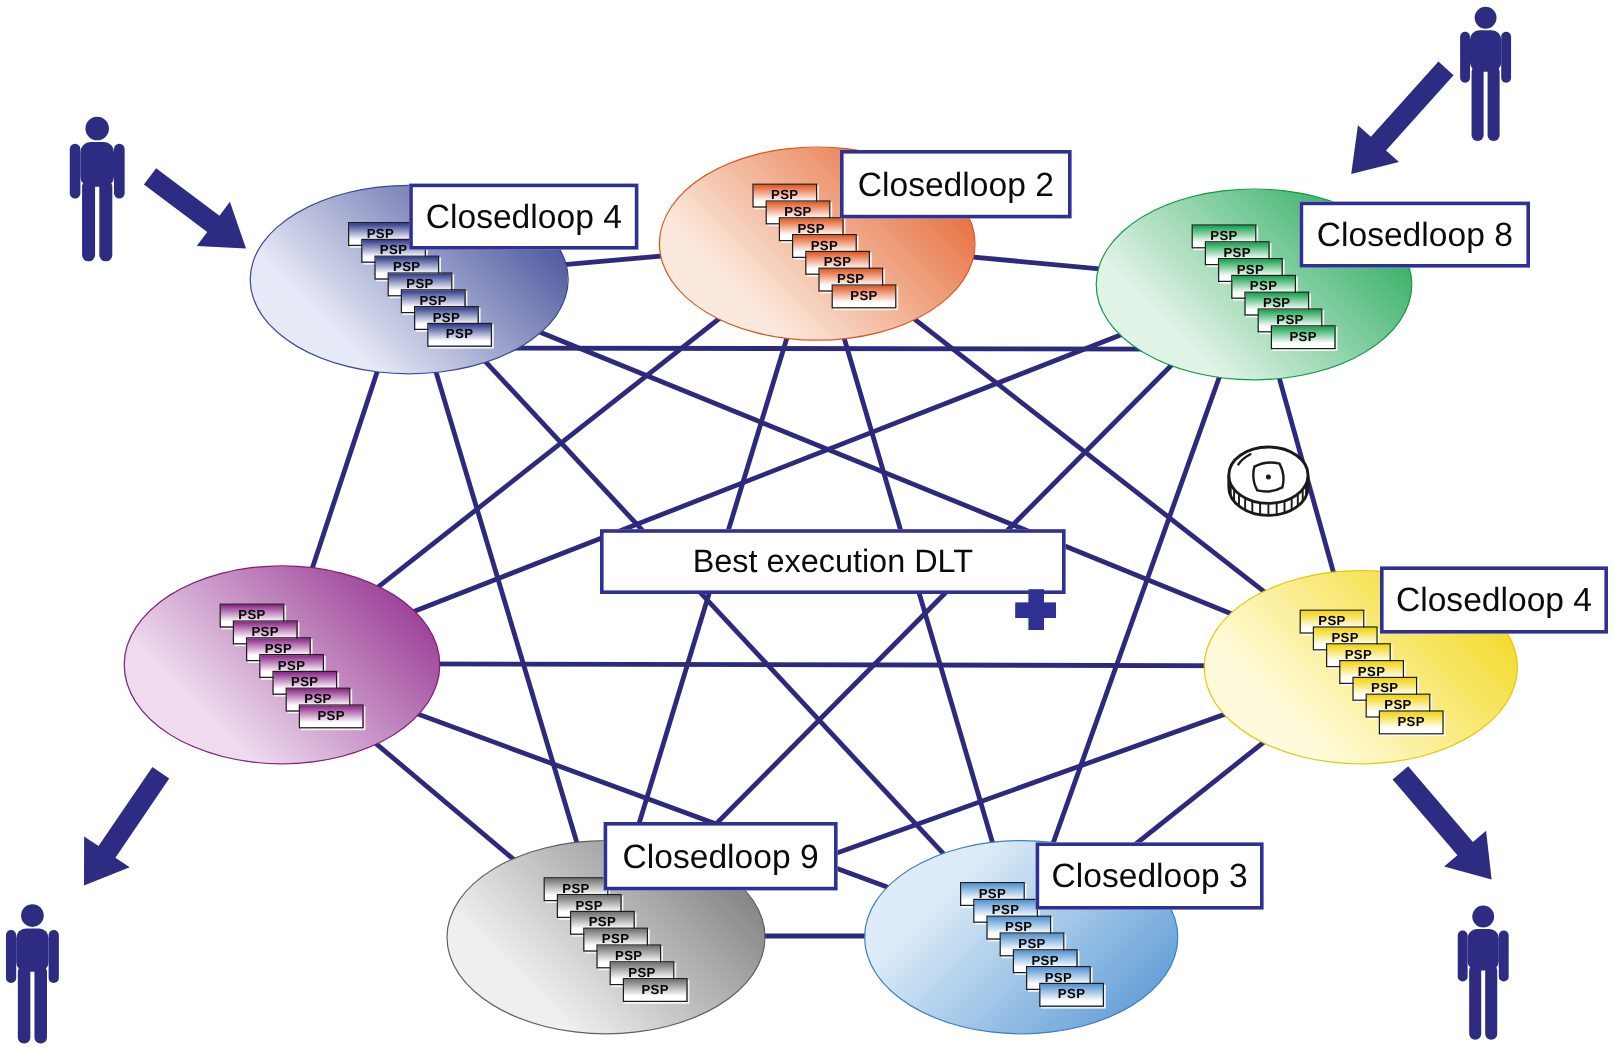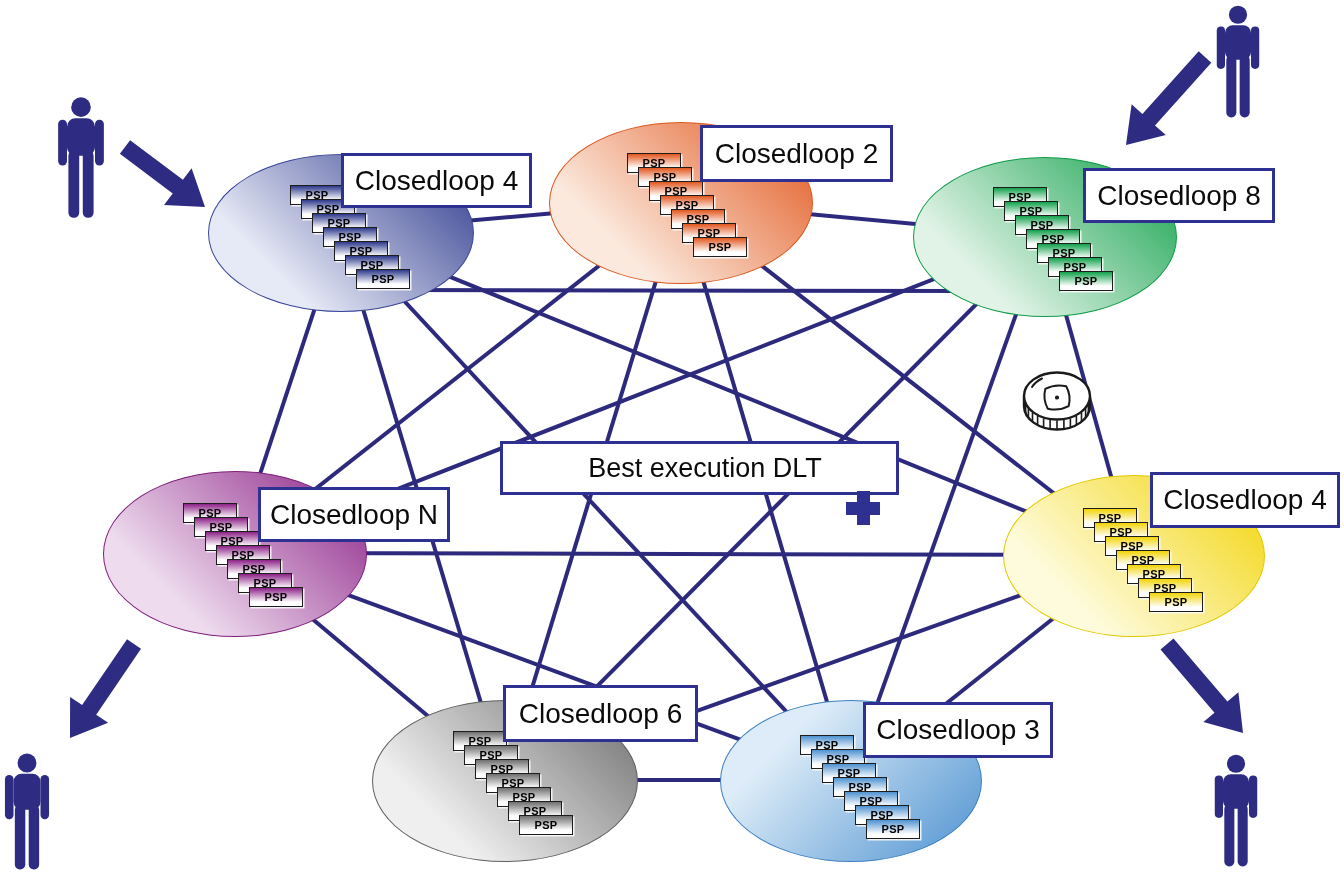--- a/index.html
+++ b/index.html
@@ -125,36 +125,33 @@
       </div>
       <div class="node-ellipse" style="left: 372px; top: 700px; width: 264px; height: 160px; background: linear-gradient(225deg, rgb(111, 111, 111) 0%, rgb(239, 239, 239) 75%); border: 1.5px solid rgb(95, 95, 95);"></div>
       <div class="psp-box" style="left: 453px; top: 731px; width: 52px; height: 18px; background: linear-gradient(rgb(111, 111, 111) 0%, rgb(255, 255, 255) 78%);">PSP</div>
       <div class="psp-box" style="left: 464px; top: 745px; width: 52px; height: 18px; background: linear-gradient(rgb(111, 111, 111) 0%, rgb(255, 255, 255) 78%);">PSP</div>
       <div class="psp-box" style="left: 475px; top: 759px; width: 52px; height: 18px; background: linear-gradient(rgb(111, 111, 111) 0%, rgb(255, 255, 255) 78%);">PSP</div>
       <div class="psp-box" style="left: 486px; top: 773px; width: 52px; height: 18px; background: linear-gradient(rgb(111, 111, 111) 0%, rgb(255, 255, 255) 78%);">PSP</div>
       <div class="psp-box" style="left: 497px; top: 787px; width: 52px; height: 18px; background: linear-gradient(rgb(111, 111, 111) 0%, rgb(255, 255, 255) 78%);">PSP</div>
       <div class="psp-box" style="left: 508px; top: 801px; width: 52px; height: 18px; background: linear-gradient(rgb(111, 111, 111) 0%, rgb(255, 255, 255) 78%);">PSP</div>
       <div class="psp-box" style="left: 519px; top: 815px; width: 52px; height: 18px; background: linear-gradient(rgb(111, 111, 111) 0%, rgb(255, 255, 255) 78%);">PSP</div>
       <div class="label-box" style="left: 503px; top: 685px; width: 189px; height: 51px;">
-        <div>Closedloop 6</div>
+        <div>Closedloop 9</div>
       </div>
       <div class="node-ellipse" style="left: 103px; top: 471px; width: 262px; height: 164px; background: linear-gradient(225deg, rgb(140, 34, 135) 0%, rgb(238, 220, 238) 75%); border: 1.5px solid rgb(126, 31, 122);"></div>
       <div class="psp-box" style="left: 183px; top: 503px; width: 52px; height: 18px; background: linear-gradient(rgb(140, 34, 135) 0%, rgb(255, 255, 255) 78%);">PSP</div>
       <div class="psp-box" style="left: 194px; top: 517px; width: 52px; height: 18px; background: linear-gradient(rgb(140, 34, 135) 0%, rgb(255, 255, 255) 78%);">PSP</div>
       <div class="psp-box" style="left: 205px; top: 531px; width: 52px; height: 18px; background: linear-gradient(rgb(140, 34, 135) 0%, rgb(255, 255, 255) 78%);">PSP</div>
       <div class="psp-box" style="left: 216px; top: 545px; width: 52px; height: 18px; background: linear-gradient(rgb(140, 34, 135) 0%, rgb(255, 255, 255) 78%);">PSP</div>
       <div class="psp-box" style="left: 227px; top: 559px; width: 52px; height: 18px; background: linear-gradient(rgb(140, 34, 135) 0%, rgb(255, 255, 255) 78%);">PSP</div>
       <div class="psp-box" style="left: 238px; top: 573px; width: 52px; height: 18px; background: linear-gradient(rgb(140, 34, 135) 0%, rgb(255, 255, 255) 78%);">PSP</div>
       <div class="psp-box" style="left: 249px; top: 587px; width: 52px; height: 18px; background: linear-gradient(rgb(140, 34, 135) 0%, rgb(255, 255, 255) 78%);">PSP</div>
-      <div class="label-box" style="left: 258px; top: 487px; width: 186px; height: 49px;">
-        <div>Closedloop N</div>
-      </div>
     </div>
 
-  <div class="center-box" style="left: 500px; top: 441px; width: 382px; height: 48px; padding-left: 11px;">
+  <div class="center-box" style="left: 500px; top: 441px; width: 382px; height: 48px;">
     <span>Best execution DLT</span>
   </div>
 
   <div class="plus" style="left: 846px; top: 491px; width: 34px; height: 34px;"></div>
 
   <div class="coin" style="left: 1020px; top: 366px; width: 74px; height: 73px;">
     <svg viewBox="0 0 74 73" width="100%" height="100%">
       <g fill="#ffffff" stroke="#1a1a1a" stroke-width="2.4" stroke-linecap="round">
         <path d="M4,31 v9 a33,23.5 0 0 0 66,0 v-9"></path>
         <ellipse cx="37" cy="30" rx="33" ry="23.5"></ellipse>

